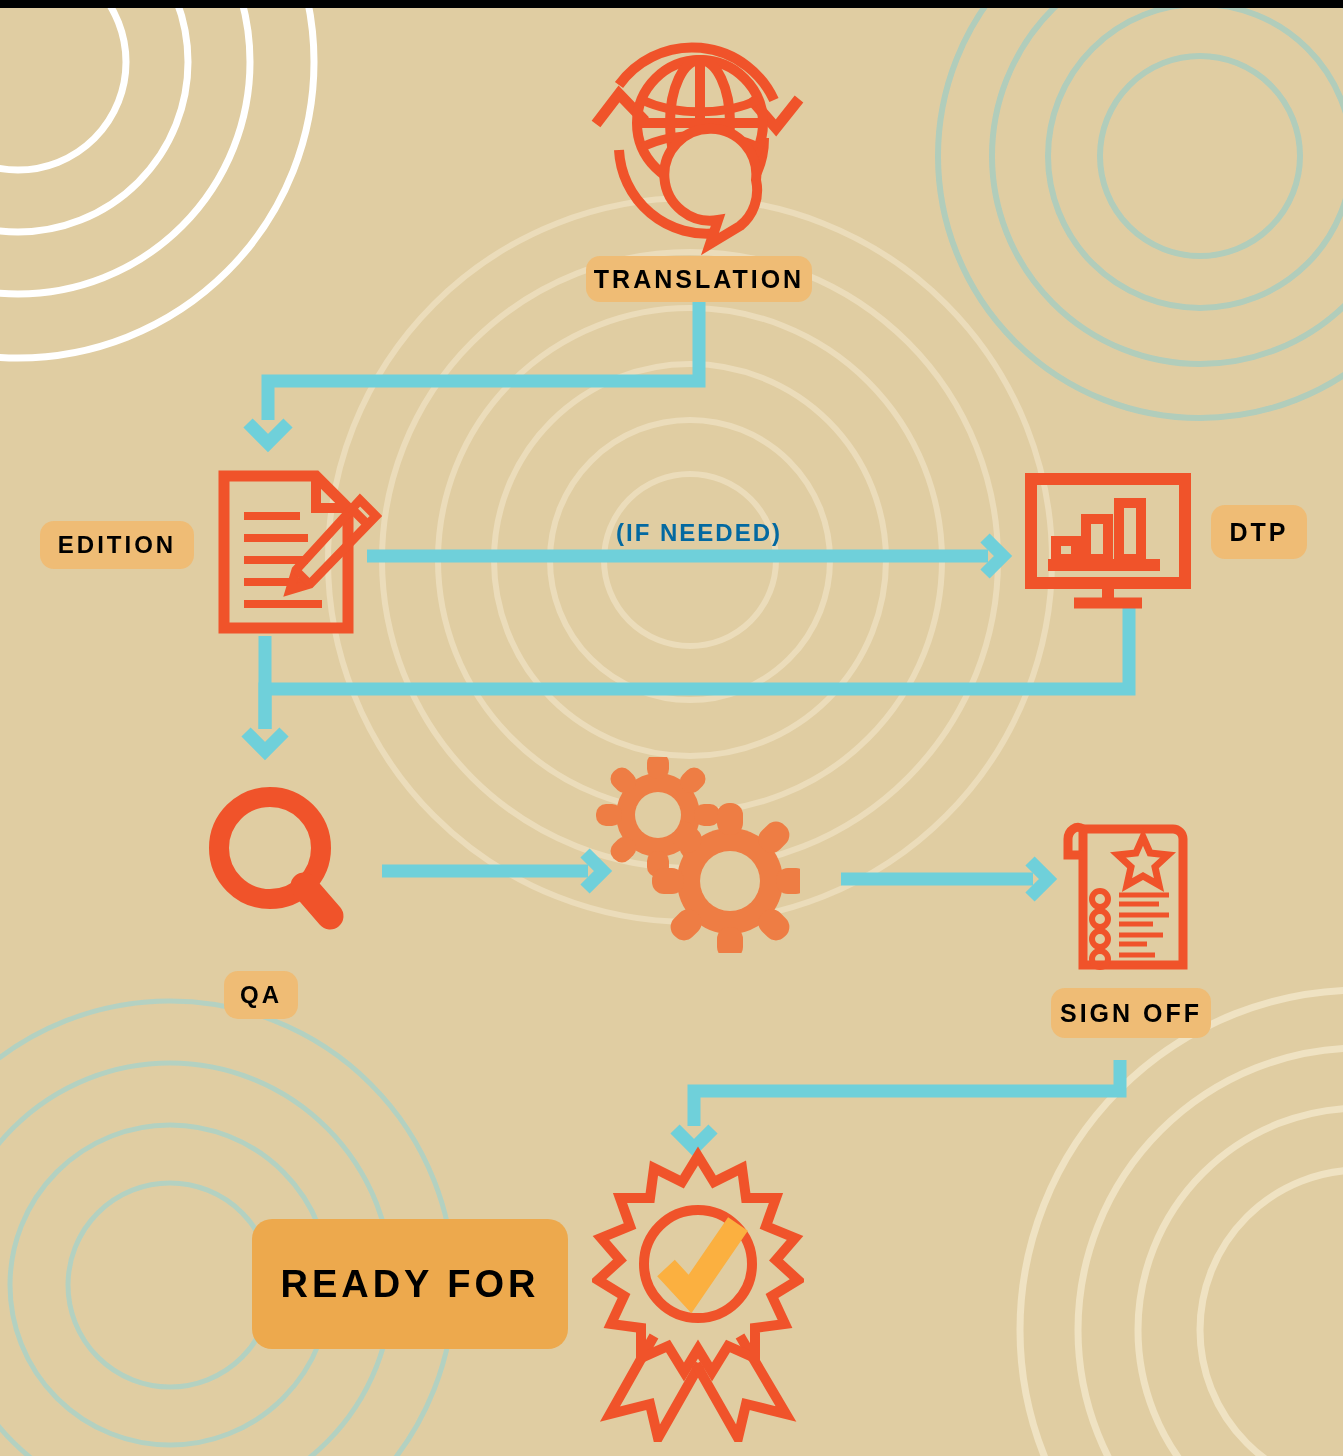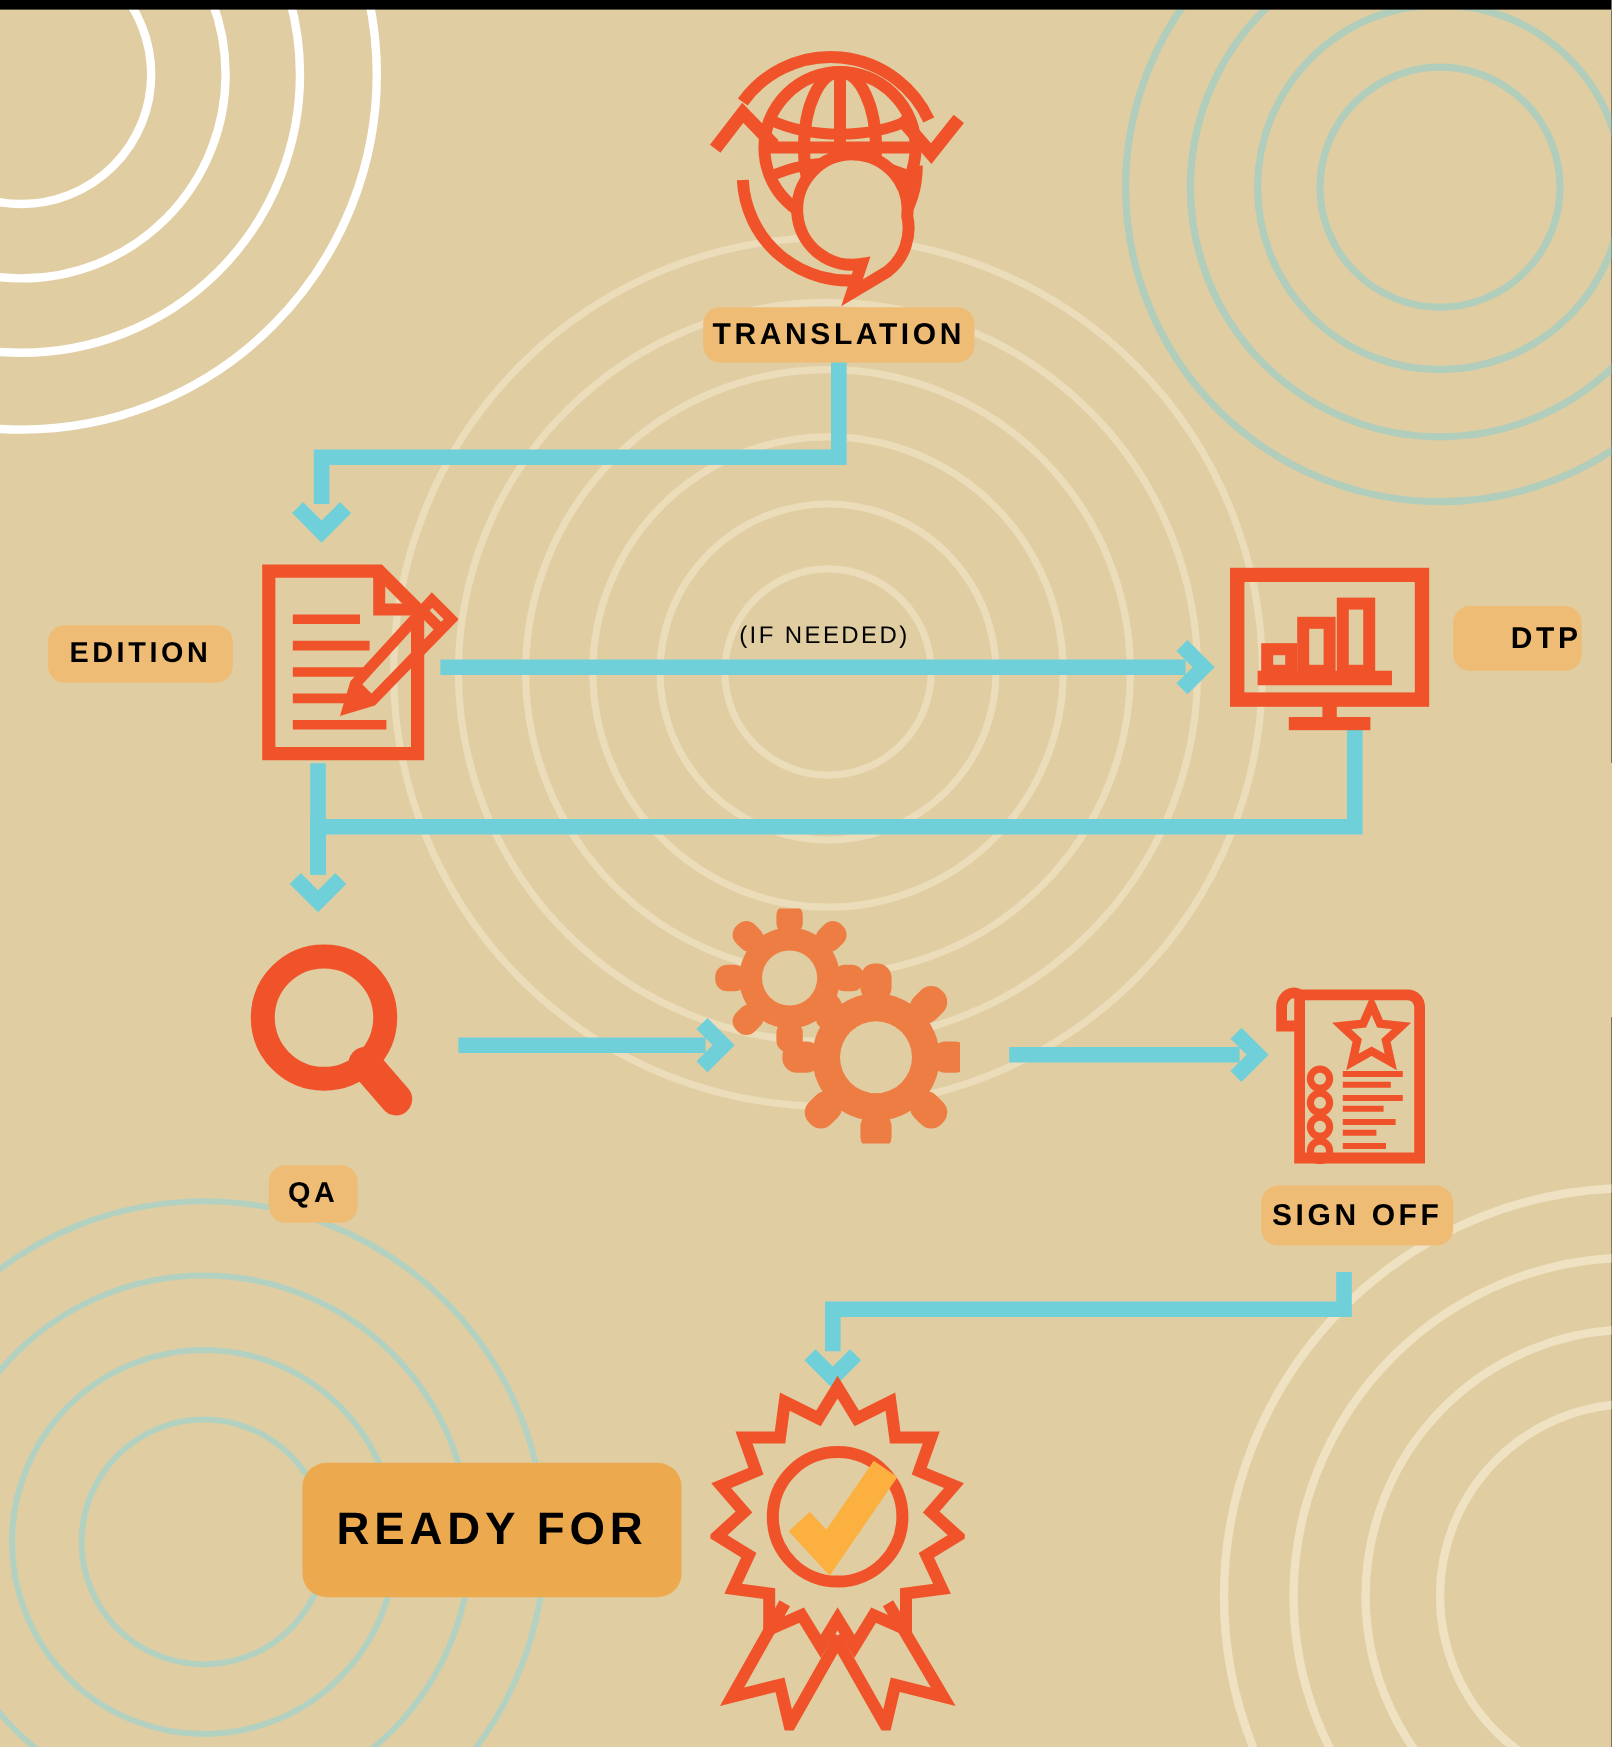--- a/index.html
+++ b/index.html
@@ -33,31 +33,31 @@
     color: #000000;
     letter-spacing: 3px;
     text-align: center;
     line-height: 1.22;
     font-weight: 700;
   }
   .pill .ln { display: block; white-space: nowrap; }
 
   #pill-translation { left: 586px; top: 256px; width: 226px; height: 46px; font-size: 25px; }
   #pill-edition    { left: 40px;  top: 521px; width: 154px; height: 48px; font-size: 24px; }
-  #pill-dtp        { left: 1211px;top: 505px; width: 107px;  height: 54px; font-size: 25px; align-items: flex-end; }
+  #pill-dtp        { left: 1211px;top: 505px; width: 96px;  height: 54px; font-size: 25px; }
   #pill-qa         { left: 224px; top: 971px; width: 74px;  height: 48px; font-size: 24px; }
   #pill-changes    { left: 641px; top: 963px; width: 186px; height: 76px; font-size: 23px; }
   #pill-signoff    { left: 1051px;top: 988px; width: 160px; height: 50px; font-size: 25px; }
-  #pill-ready      { left: 252px; top: 1219px;width: 316px; height: 112px; font-size: 38px;
+  #pill-ready      { left: 252px; top: 1219px;width: 316px; height: 130px; font-size: 38px;
                      background:#EDA94D; border-radius: 20px; letter-spacing: 4px; }
 
   
   #if-needed {
     position: absolute; left: 616px; top: 519px; z-index: 20;
-    font-size: 20px; letter-spacing: 2px; color: #000000; font-weight: 400;
+    font-size: 24px; letter-spacing: 2px; color: #0369a1; font-weight: 700;
     white-space: nowrap;
   }
 </style>
 </head>
 <body>
 
 <div id="stage">
 
   <svg id="bg" viewBox="0 0 1343 1456">
     <rect x="0" y="0" width="1343" height="1456" fill="#E0CDA2"></rect>

